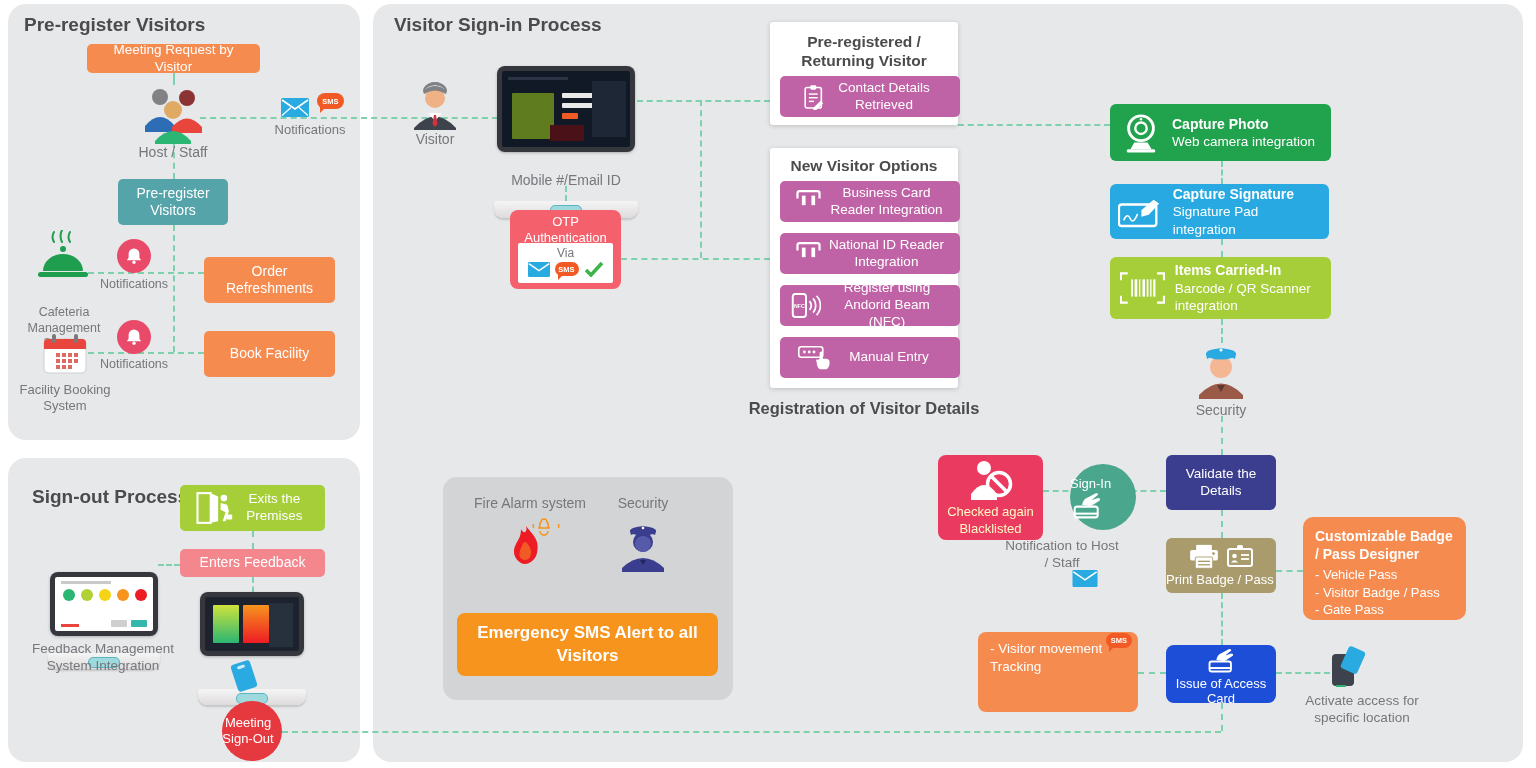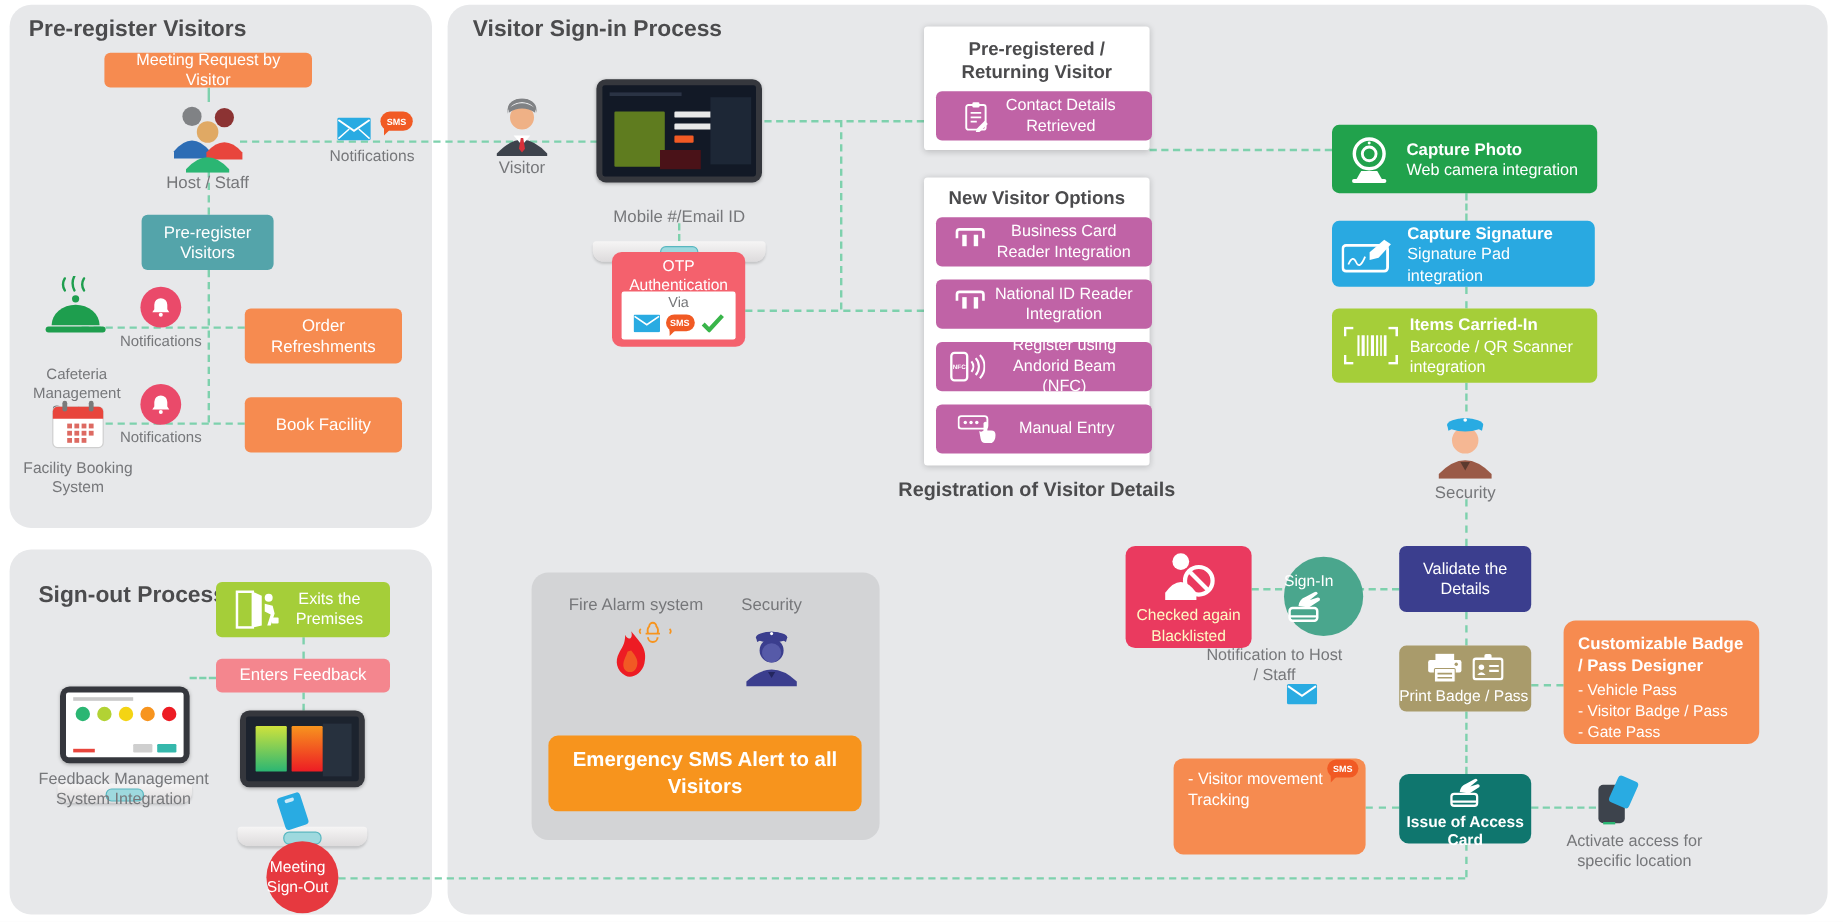--- a/index.html
+++ b/index.html
@@ -14,21 +14,21 @@
   .teal{background:#54a4aa;}
   .purple{background:#c063a6;}
   .pinkdark{background:#ea3a5f;}
   .pinklight{background:#f4868e;}
   .otp{background:#f4616d;}
   .green{background:#21a24c;}
   .blue{background:#29a9e1;}
   .ygreen{background:#a5ce39;}
   .dblue{background:#3b3e8e;}
   .khaki{background:#a99b6b;}
-  .igreen{background:#0f766e;font-weight:bold;}
+  .igreen{background:#1d4ed8;}
   .whitebox{background:#fff;border-radius:3px;box-shadow:0 1px 5px rgba(0,0,0,.18);z-index:3;}
   .con{position:absolute;z-index:1;}
   .h{border-top:2px dashed #7ed1ad;height:0;}
   .v{border-left:2px dashed #7ed1ad;width:0;}
   .circ{border-radius:50%;display:flex;flex-direction:column;align-items:flex-start;justify-content:center;
         color:#fff;z-index:3;}
   .bellc{background:#ea4a6a;border-radius:50%;display:flex;align-items:center;justify-content:center;z-index:3;}
   .sms{background:#f15a24;border-radius:8px;color:#fff;font-size:7.5px;font-weight:bold;
        text-align:right;z-index:4;position:relative;display:flex;align-items:center;justify-content:center;}
   .sms::after{content:"";position:absolute;left:3px;bottom:-4px;border:4px solid transparent;

